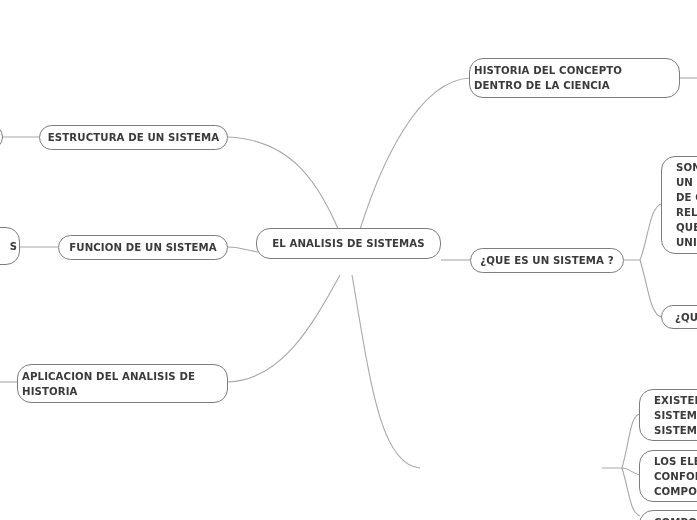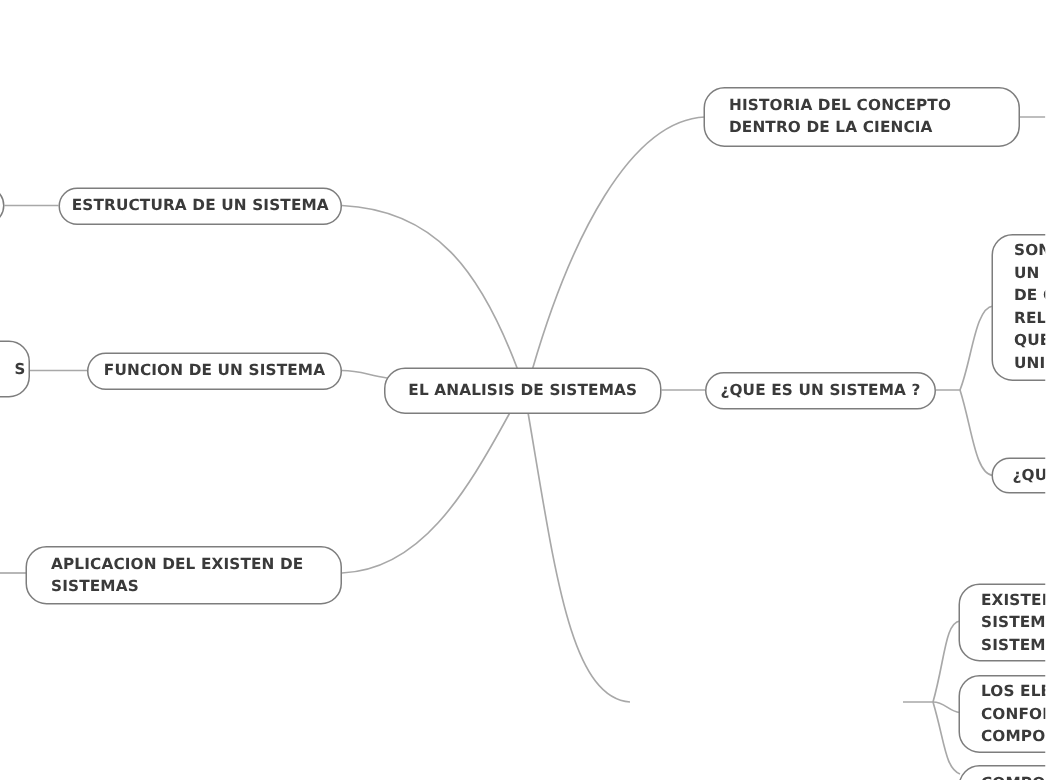--- a/index.html
+++ b/index.html
@@ -44,21 +44,21 @@
       letter-spacing: 0.1px;
       display: flex;
       align-items: center;
       cursor: pointer;
       white-space: nowrap;
     }
     .node.center { justify-content: center; }
     .node.single { justify-content: center; }
     .node.multi {
       justify-content: flex-start;
-      padding-left: 16px;
+      padding-left: 4px;
       white-space: normal;
     }
     .node .label { display: block; }
   </style>
 </head>
 <body>
 
 <div id="canvas">
 
   <svg class="links" viewBox="0 0 697 520">
@@ -83,34 +83,34 @@
     <path d="M602 468 L 622 468 C 630 440, 630 415, 640 414"></path>
     <path d="M622 468 C 630 468, 632 474, 640 475"></path>
     <path d="M622 468 C 630 495, 630 512, 640 516"></path>
   </svg>
 
   <div class="node" style="left:-30px; top:124px; width:33px; height:26px;"></div>
   <div class="node" style="left:-40px; top:227px; width:60px; height:38px; justify-content:flex-end; padding-right:2px;">
     <span class="label" style="font-size:10px;">S</span>
   </div>
 
-  <div class="node center" style="left:256px; top:245px; width:185px; height:31px;">
+  <div class="node center" style="left:256px; top:228px; width:185px; height:31px;">
     <span class="label">EL ANALISIS DE SISTEMAS</span>
   </div>
 
   <div class="node single" style="left:58px; top:235px; width:170px; height:25px;">
     <span class="label">FUNCION DE UN SISTEMA</span>
   </div>
 
   <div class="node single" style="left:39px; top:125px; width:189px; height:25px;">
     <span class="label">ESTRUCTURA DE UN SISTEMA</span>
   </div>
 
   <div class="node multi" style="left:17px; top:364px; width:211px; height:39px; width:211px;">
-    <span class="label" style="width:175px;">APLICACION DEL EXISTEN DE SISTEMAS</span>
+    <span class="label" style="width:175px;">APLICACION DEL ANALISIS DE HISTORIA</span>
   </div>
 
   <div class="node multi" style="left:469px; top:58px; width:211px; height:40px;">
     <span class="label" style="width:150px;">HISTORIA DEL CONCEPTO DENTRO DE LA CIENCIA</span>
   </div>
 
   <div class="node single" style="left:470px; top:248px; width:154px; height:25px;text-align:center;">
     <span class="label">¿QUE ES UN SISTEMA ?</span>
   </div>
 

